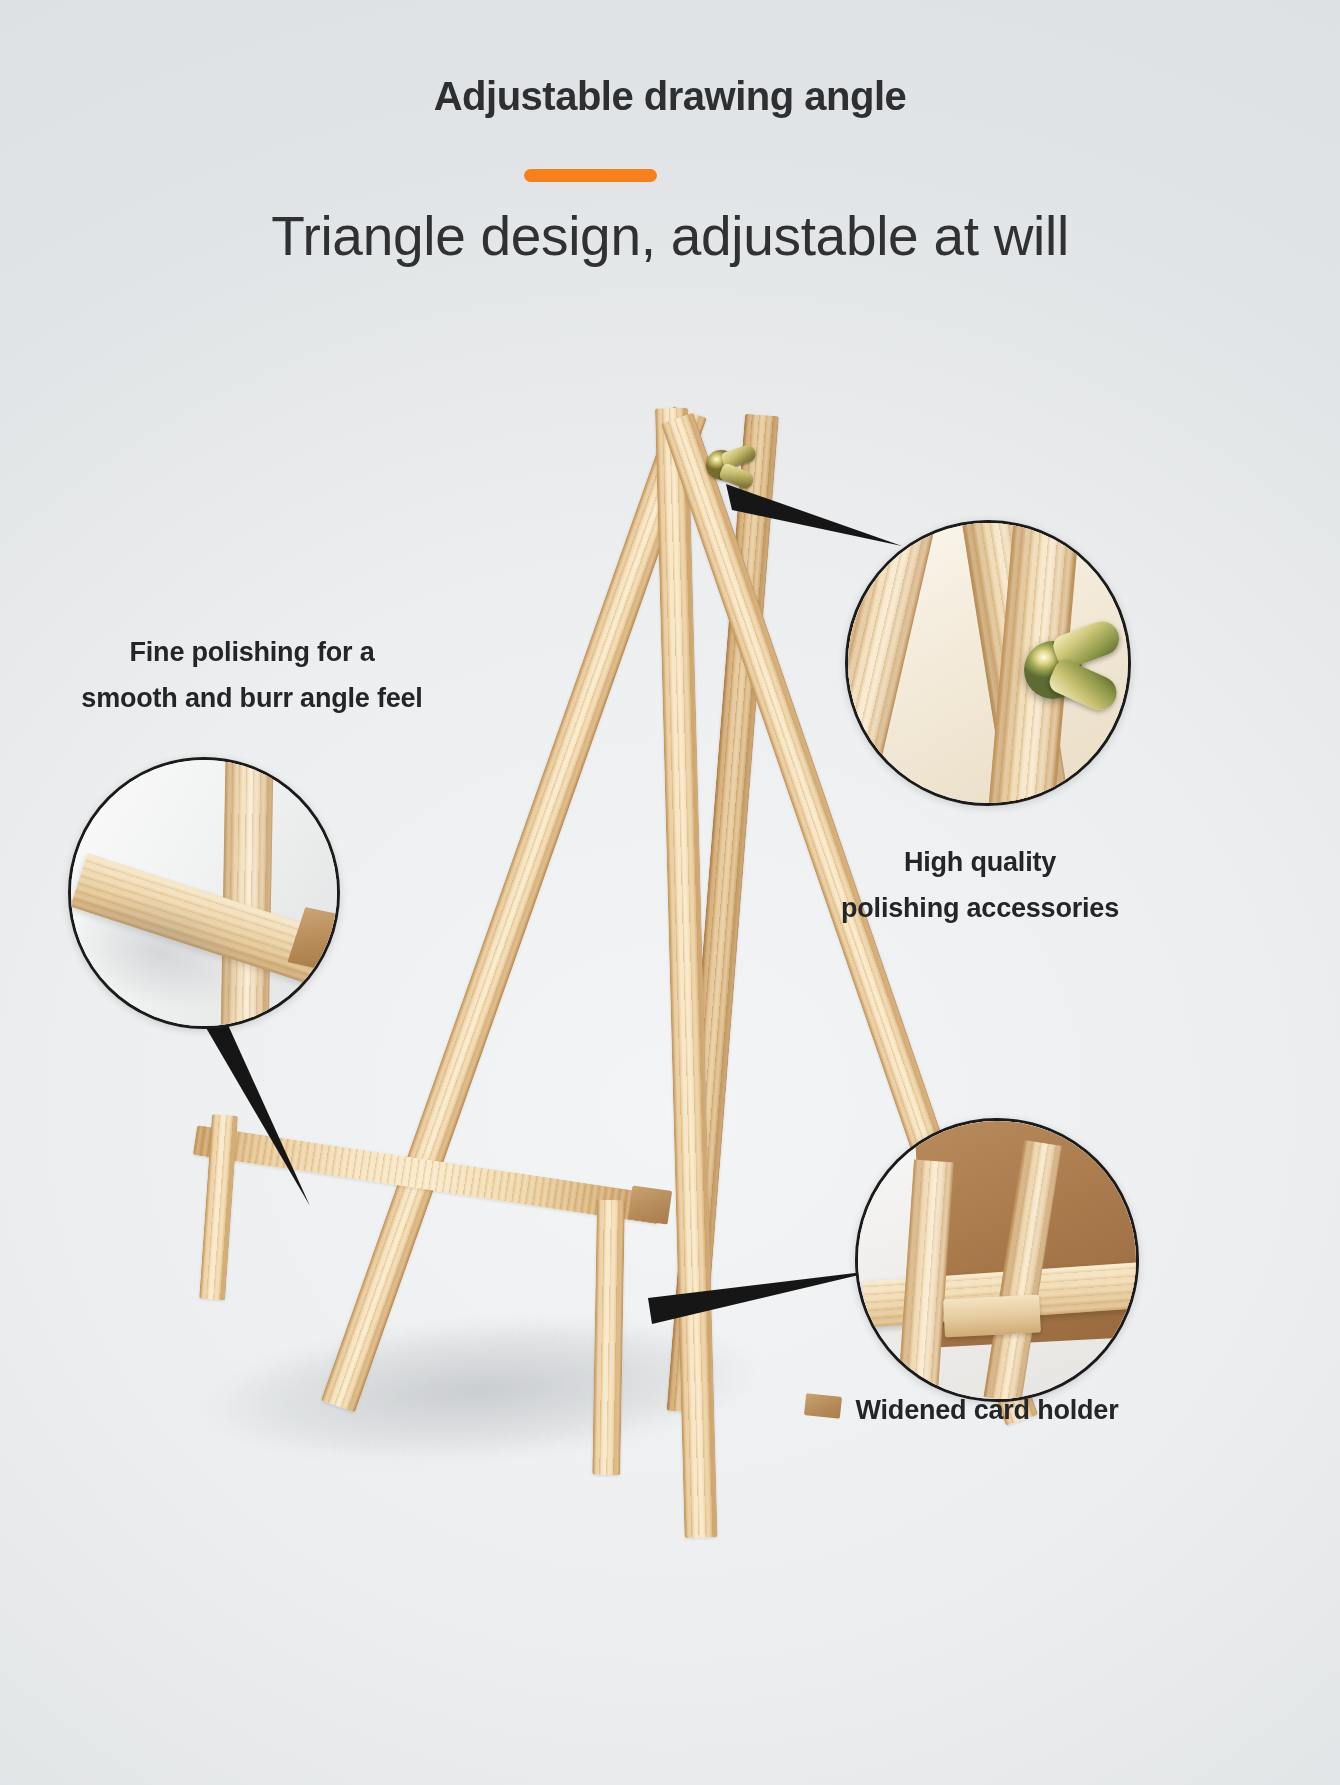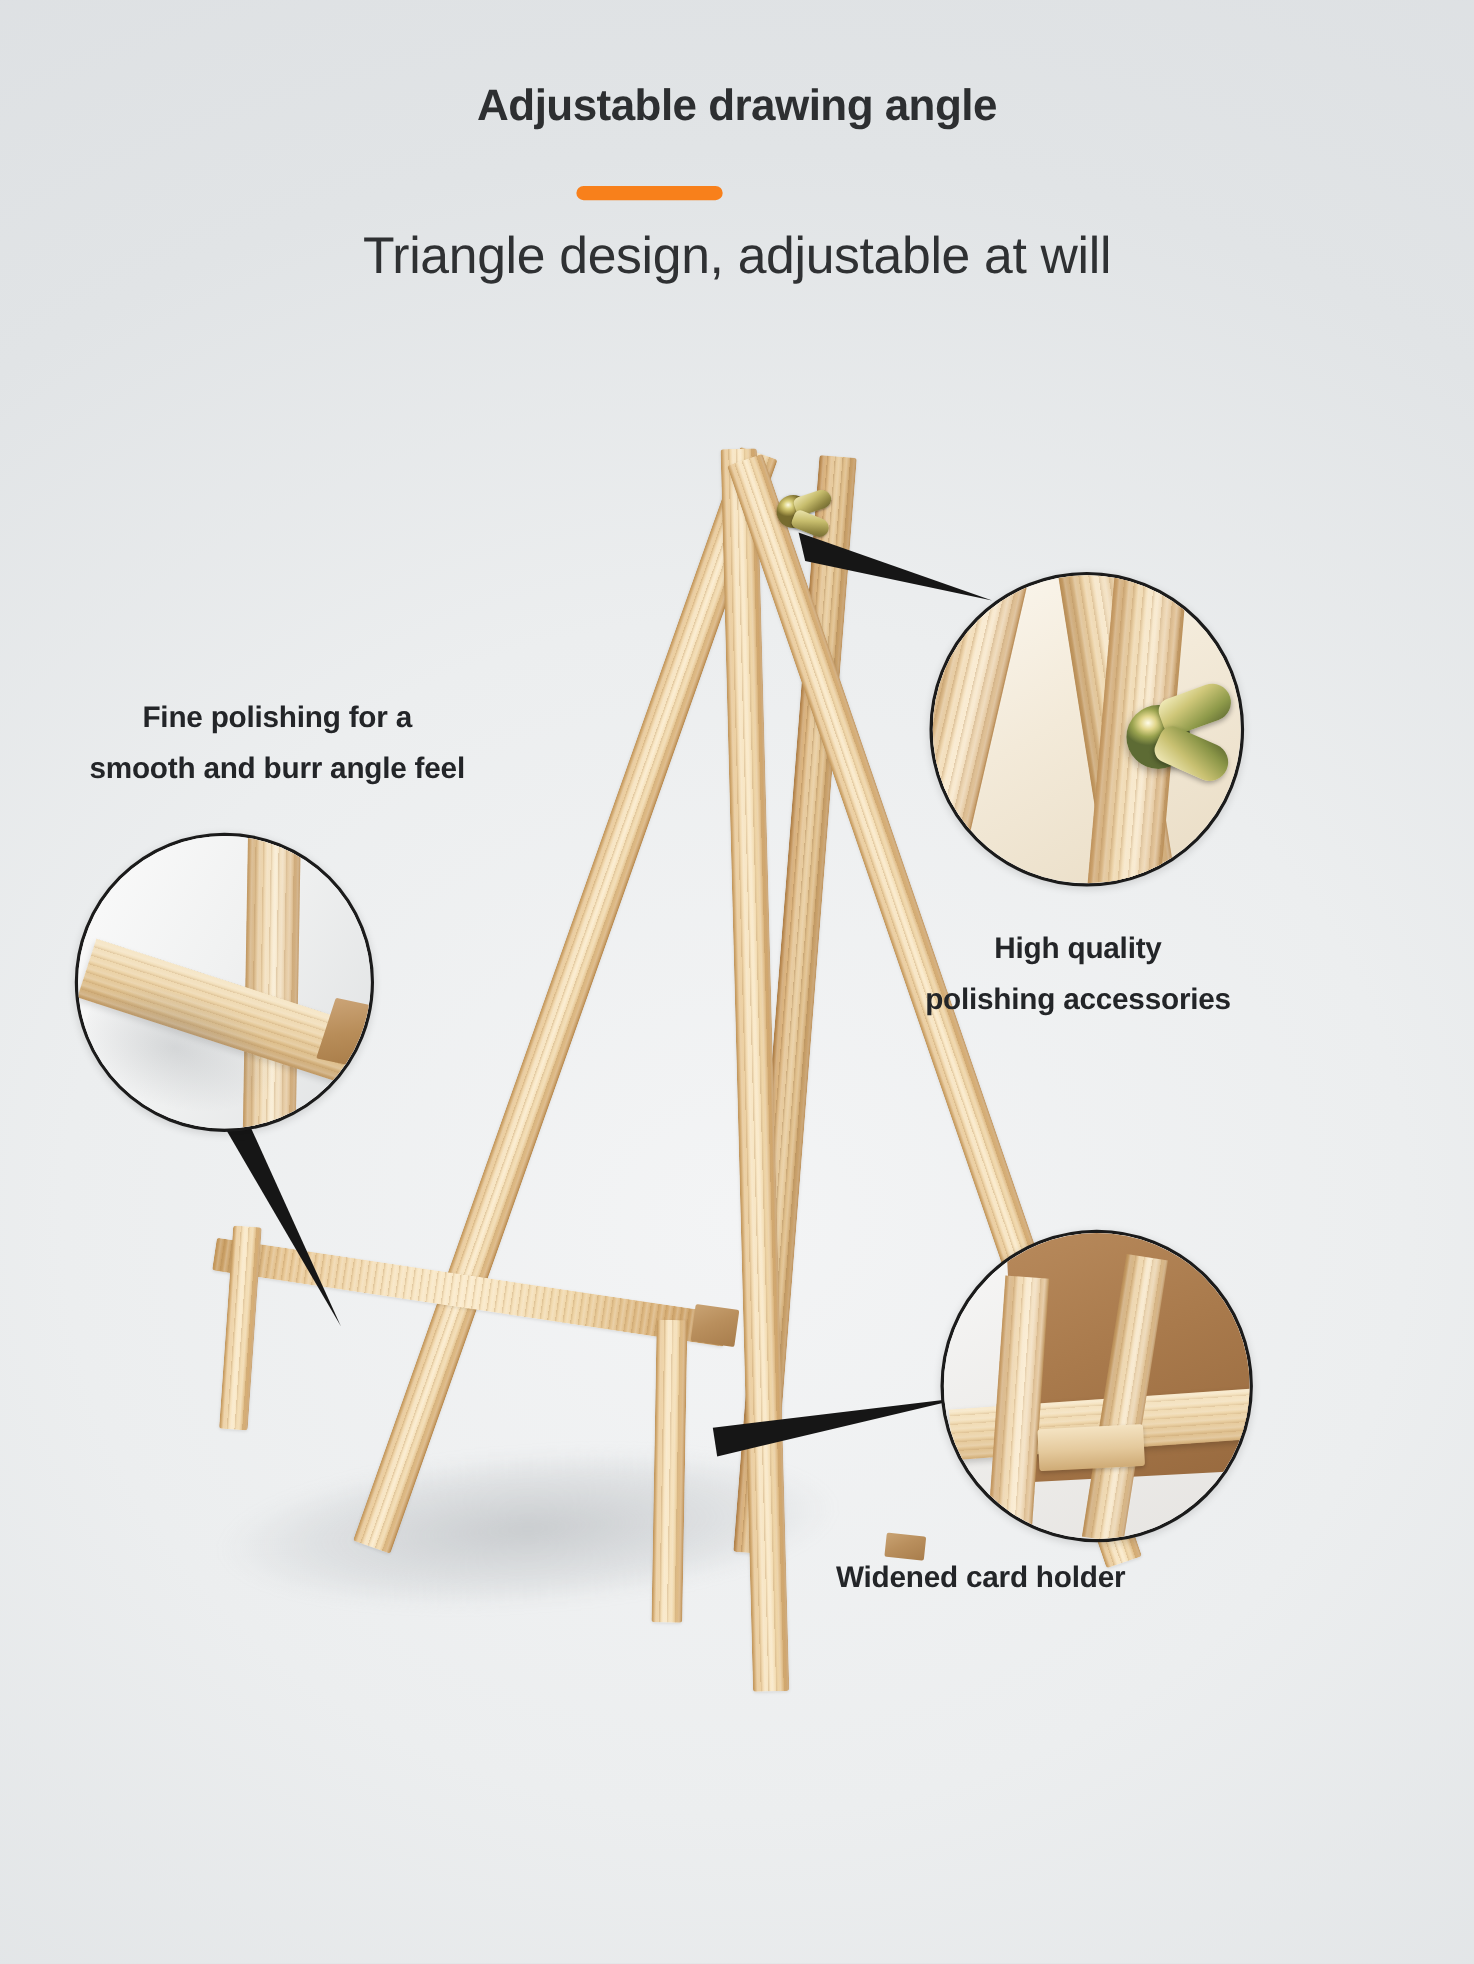--- a/index.html
+++ b/index.html
@@ -23,21 +23,21 @@
     color:#2d2f31;line-height:1;
     white-space:nowrap;
   }
   #divider{
     position:absolute;left:524px;top:169px;width:133px;height:13px;
     background:#f8801b;border-radius:7px;
   }
   #subtitle{
     position:absolute;left:0;right:0;top:206px;
     text-align:center;
-    font-size:47px;font-weight:400;letter-spacing:-0.3px;
+    font-size:55px;font-weight:400;letter-spacing:-0.3px;
     color:#2f3133;line-height:1.1;
     white-space:nowrap;
   }
   
   #photo{position:absolute;left:0;top:300px;width:1340px;height:1485px;}
   #floorshadow{
     position:absolute;left:120px;top:1000px;width:720px;height:180px;
     background:radial-gradient(50% 50% at 50% 50%, rgba(150,155,160,.42) 0%, rgba(160,165,170,.18) 55%, rgba(0,0,0,0) 78%);
     filter:blur(6px);
     transform:rotate(-4deg);
@@ -242,17 +242,17 @@
                   background:repeating-linear-gradient(90deg,rgba(168,126,76,.26) 0px,rgba(168,126,76,0) 2px,rgba(255,255,255,.22) 4px,rgba(168,126,76,0) 8px),
                              linear-gradient(90deg,#bd9159 0%,#ecd2a6 35%,#f8e9cd 58%,#dcbc8d 88%,#b98d57 100%);
                   transform-origin:50% 0%;transform:rotate(9deg);"></div>
 
       <div style="position:absolute;left:86px;top:176px;width:96px;height:38px;
                   background:linear-gradient(180deg,#f4e3c2 0%,#e4c99c 55%,#cfab76 100%);
                   transform:rotate(-3deg);border-radius:3px;box-shadow:0 2px 4px rgba(0,0,0,.2);"></div>
     </div>
   </div>
 
-  <div class="label" style="left:760px;top:1388px;width:420px;text-align:left;margin-top:24px;">
+  <div class="label" style="left:777px;top:1388px;width:420px;text-align:center;">
     <div>Widened card holder</div>
   </div>
 
 </div>
 
 </body></html>

